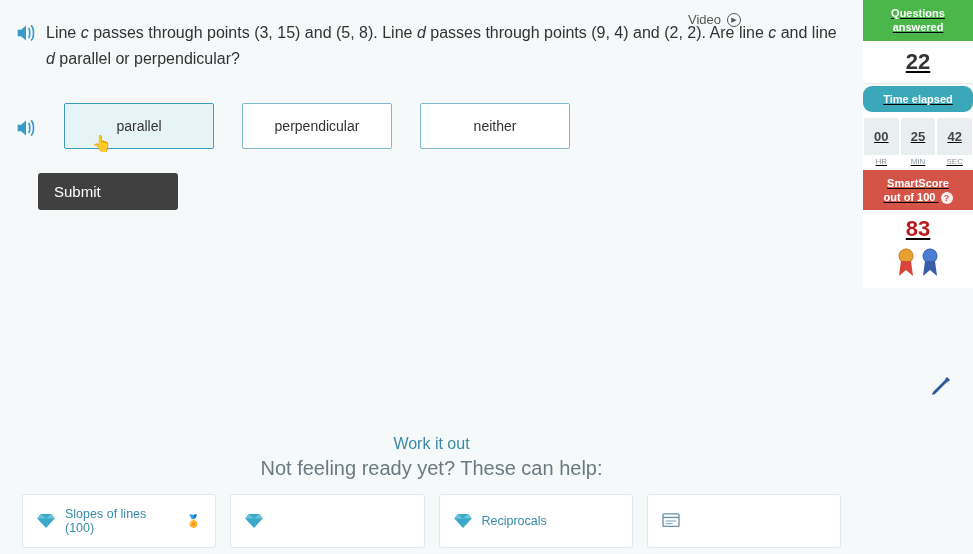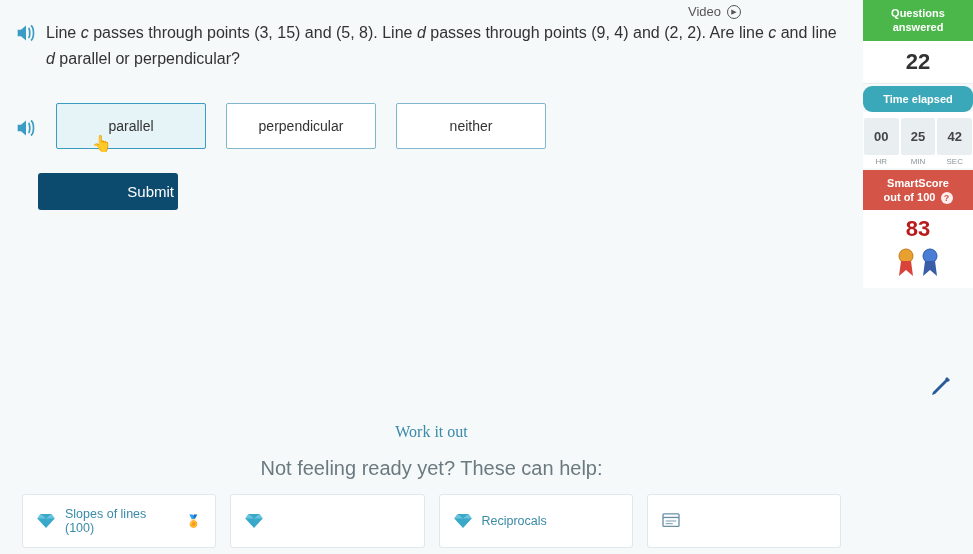--- a/index.html
+++ b/index.html
@@ -36,21 +36,21 @@
     }
     .question-text {
       font-size: 16px;
       color: #333;
       line-height: 1.6;
     }
     .question-text .var { font-style: italic; }
     .answers-row {
       display: flex;
       align-items: center;
-      gap: 20px;
+      gap: 28px;
       margin-bottom: 24px;
       margin-left: 0;
     }
     .answer-btn {
       border: 1px solid #7fb8cc;
       background: #fff;
       padding: 14px 0;
       width: 150px;
       text-align: center;
       font-size: 14px;
@@ -63,41 +63,40 @@
       border-color: #3a9cc4;
     }
     .cursor-icon {
       position: absolute;
       left: 92px;
       top: 134px;
       font-size: 16px;
       pointer-events: none;
     }
     .submit-btn {
-      background: #0c4a6e;
+      background: #404040;
       color: #fff;
       border: none;
-      padding: 10px 4px;
+      padding: 10px 16px;
       width: 140px;
-      text-align: right;
+      text-align: left;
       font-size: 15px;
       border-radius: 3px;
       cursor: pointer;
       margin-left: 22px;
     }
     .footer-area {
       margin-top: auto;
       padding-bottom: 0;
     }
     .work-title {
       text-align: center;
       color: #3a8aa8;
       font-size: 16px;
-      margin-bottom: 16px;
-      font-family: Liberation Serif, serif;
+      margin-bottom: 4px;
     }
     .work-sub {
       text-align: center;
       color: #6b7a80;
       font-size: 20px;
       margin-bottom: 14px;
     }
     .help-grid {
       display: grid;
       grid-template-columns: 1fr 1fr 1fr 1fr;
@@ -127,20 +126,21 @@
       display: flex;
       flex-direction: column;
       align-items: center;
       padding-top: 0;
       flex-shrink: 0;
     }
     .side-card {
       width: 100%;
       text-align: center;
       margin-bottom: 2px;
+      text-decoration: underline;
     }
     .side-header {
       background: #4bb74b;
       color: #fff;
       font-size: 11px;
       font-weight: bold;
       padding: 6px 4px;
       line-height: 1.3;
     }
     .side-header.teal { background: #3aa8b8; border-radius: 9px; }
@@ -207,21 +207,21 @@
     .pencil {
       position: absolute;
       right: 20px;
       bottom: 150px;
       font-size: 22px;
       cursor: pointer;
       transform: rotate(0deg);
     }
     .top-right-row {
       position: absolute;
-      top: 4px;
+      top: 12px;
       right: 122px;
       display: flex;
       align-items: center;
       gap: 6px;
       font-size: 13px;
       color: #555;
     }
     .play-circle {
       width: 14px; height: 14px;
       border: 1.5px solid #555;

